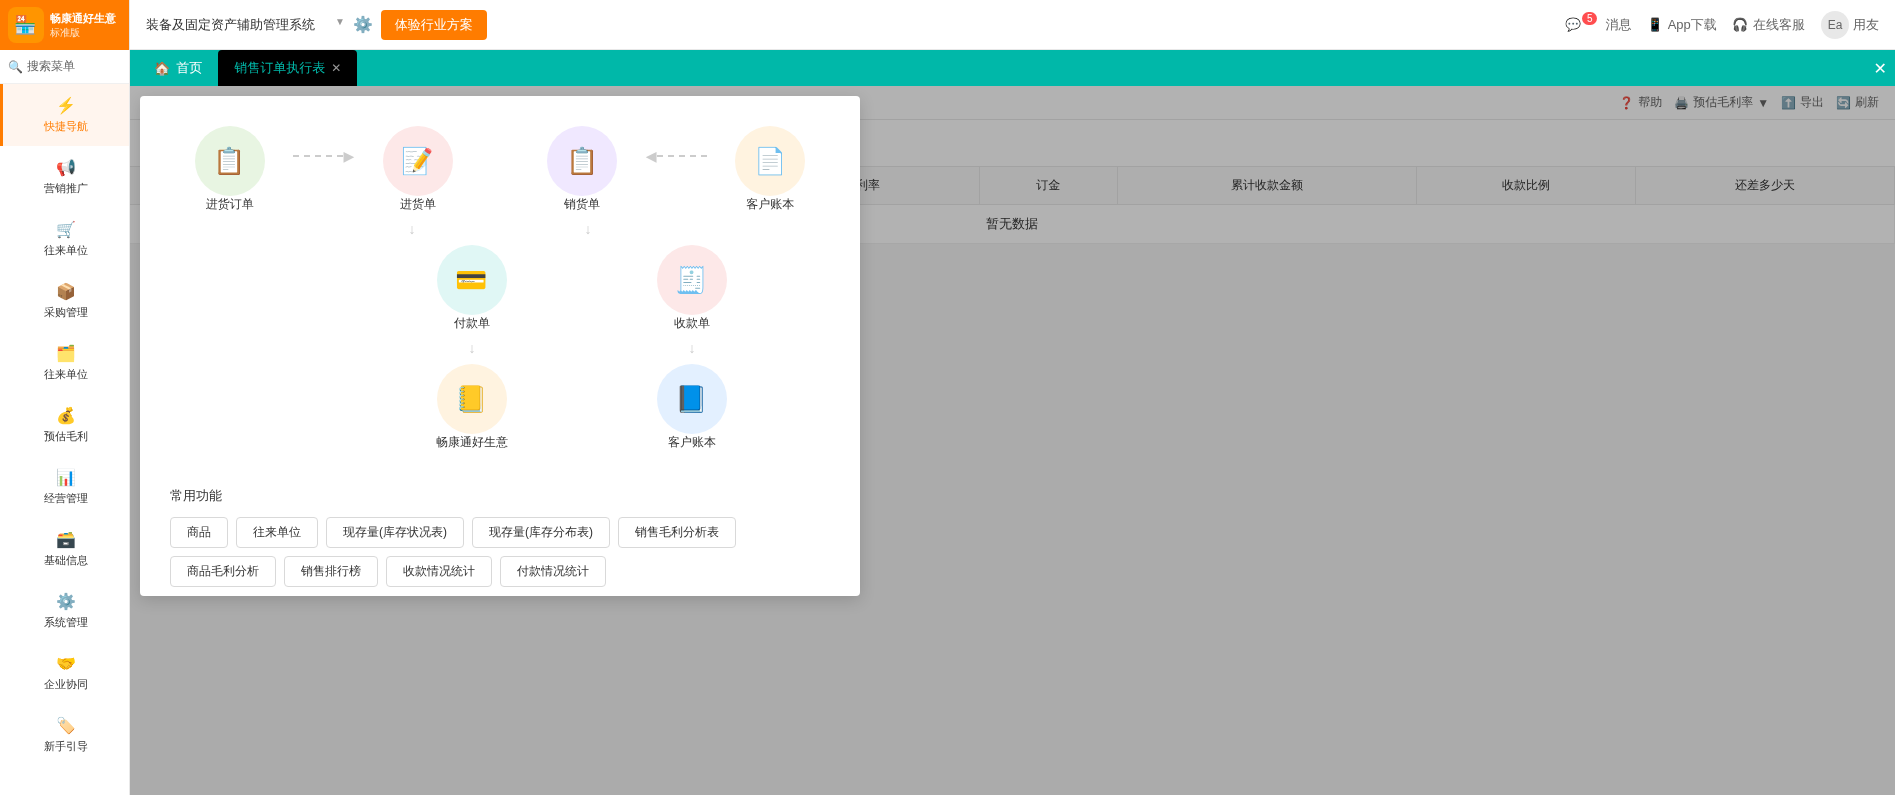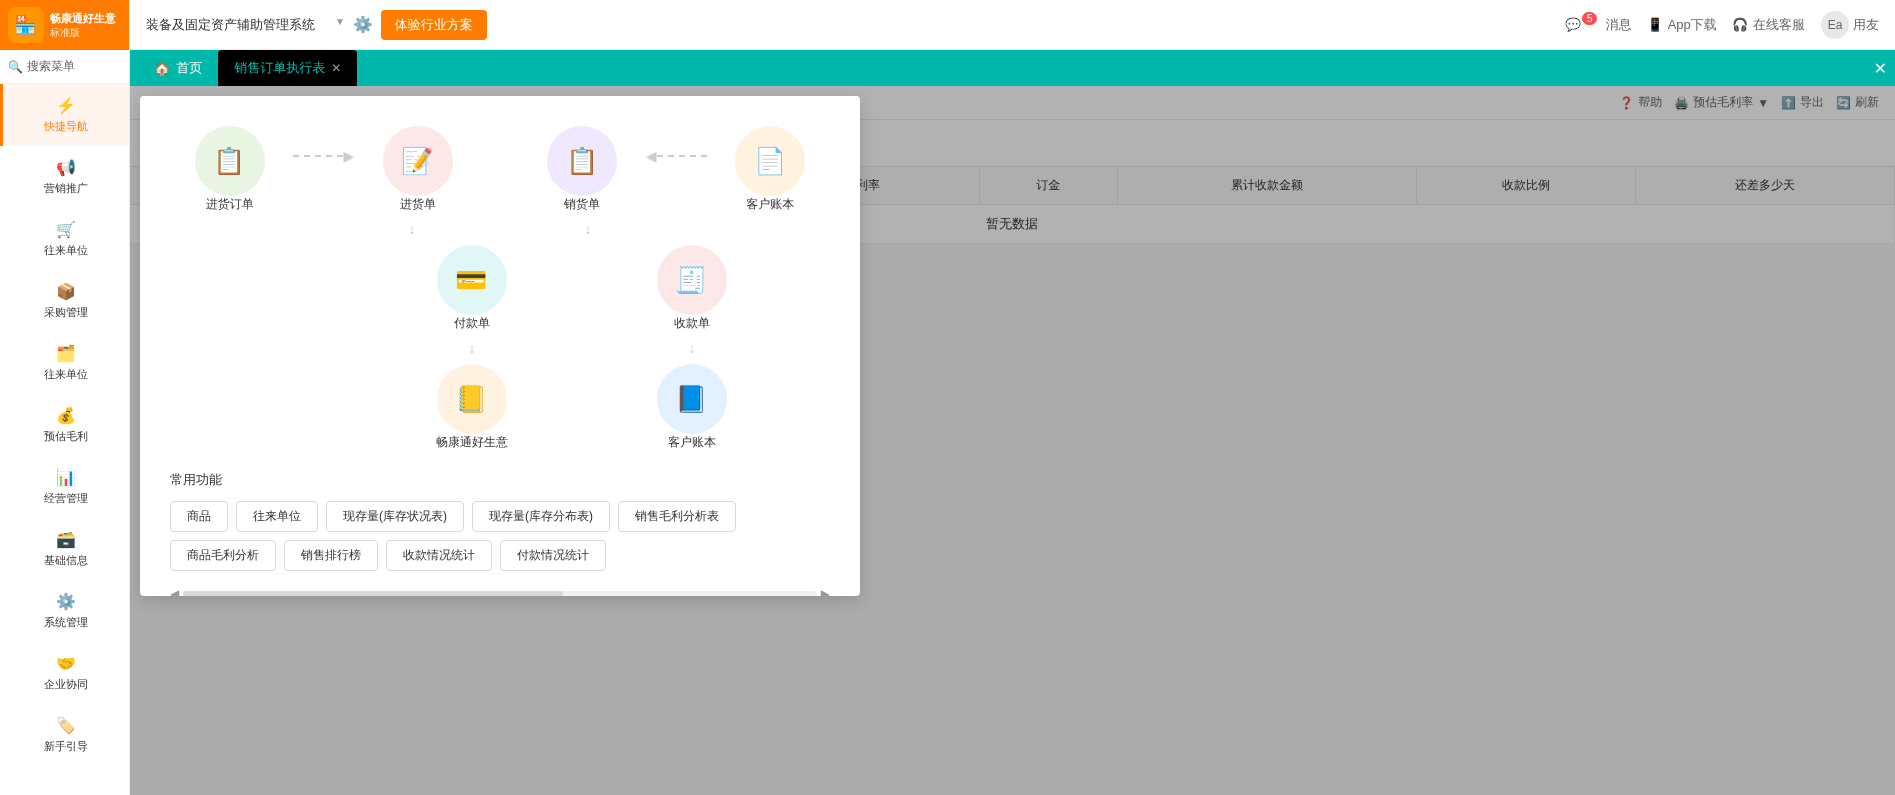--- a/index.html
+++ b/index.html
@@ -74,21 +74,21 @@
     .circle-green { background: #e8f5e2; color: #5cb85c; }
     .circle-orange-red { background: #fde8e8; color: #e74c3c; }
     .circle-purple { background: #f0e8ff; color: #9b59b6; }
     .circle-orange { background: #fff3e0; color: #ff7c00; }
     .circle-teal { background: #e0f7f5; color: #00b8a9; }
     .circle-red { background: #fde8e8; color: #e74c3c; }
     .circle-orange2 { background: #fff3e0; color: #ff9500; }
     .circle-blue { background: #e3f0ff; color: #3498db; }
 
     
-    .common-section { margin-top: 20px; }
+    .common-section { margin-top: 36px; }
     .common-title { font-size: 13px; color: #333; margin-bottom: 12px; }
     .common-buttons { display: flex; flex-wrap: wrap; gap: 8px; }
     .common-btn { border: 1px solid #d9d9d9; border-radius: 4px; padding: 6px 16px; font-size: 12px; color: #333; background: #fff; cursor: pointer; }
 
     
     .scroll-bar { display: flex; align-items: center; margin-top: 16px; gap: 4px; }
     .scroll-track { flex: 1; height: 6px; background: #f0f0f0; border-radius: 3px; position: relative; }
     .scroll-thumb { width: 60%; height: 6px; background: #d9d9d9; border-radius: 3px; }
     .scroll-btn { color: #999; cursor: pointer; font-size: 12px; }
     .flow-column { display: flex; flex-direction: column; align-items: center; }

